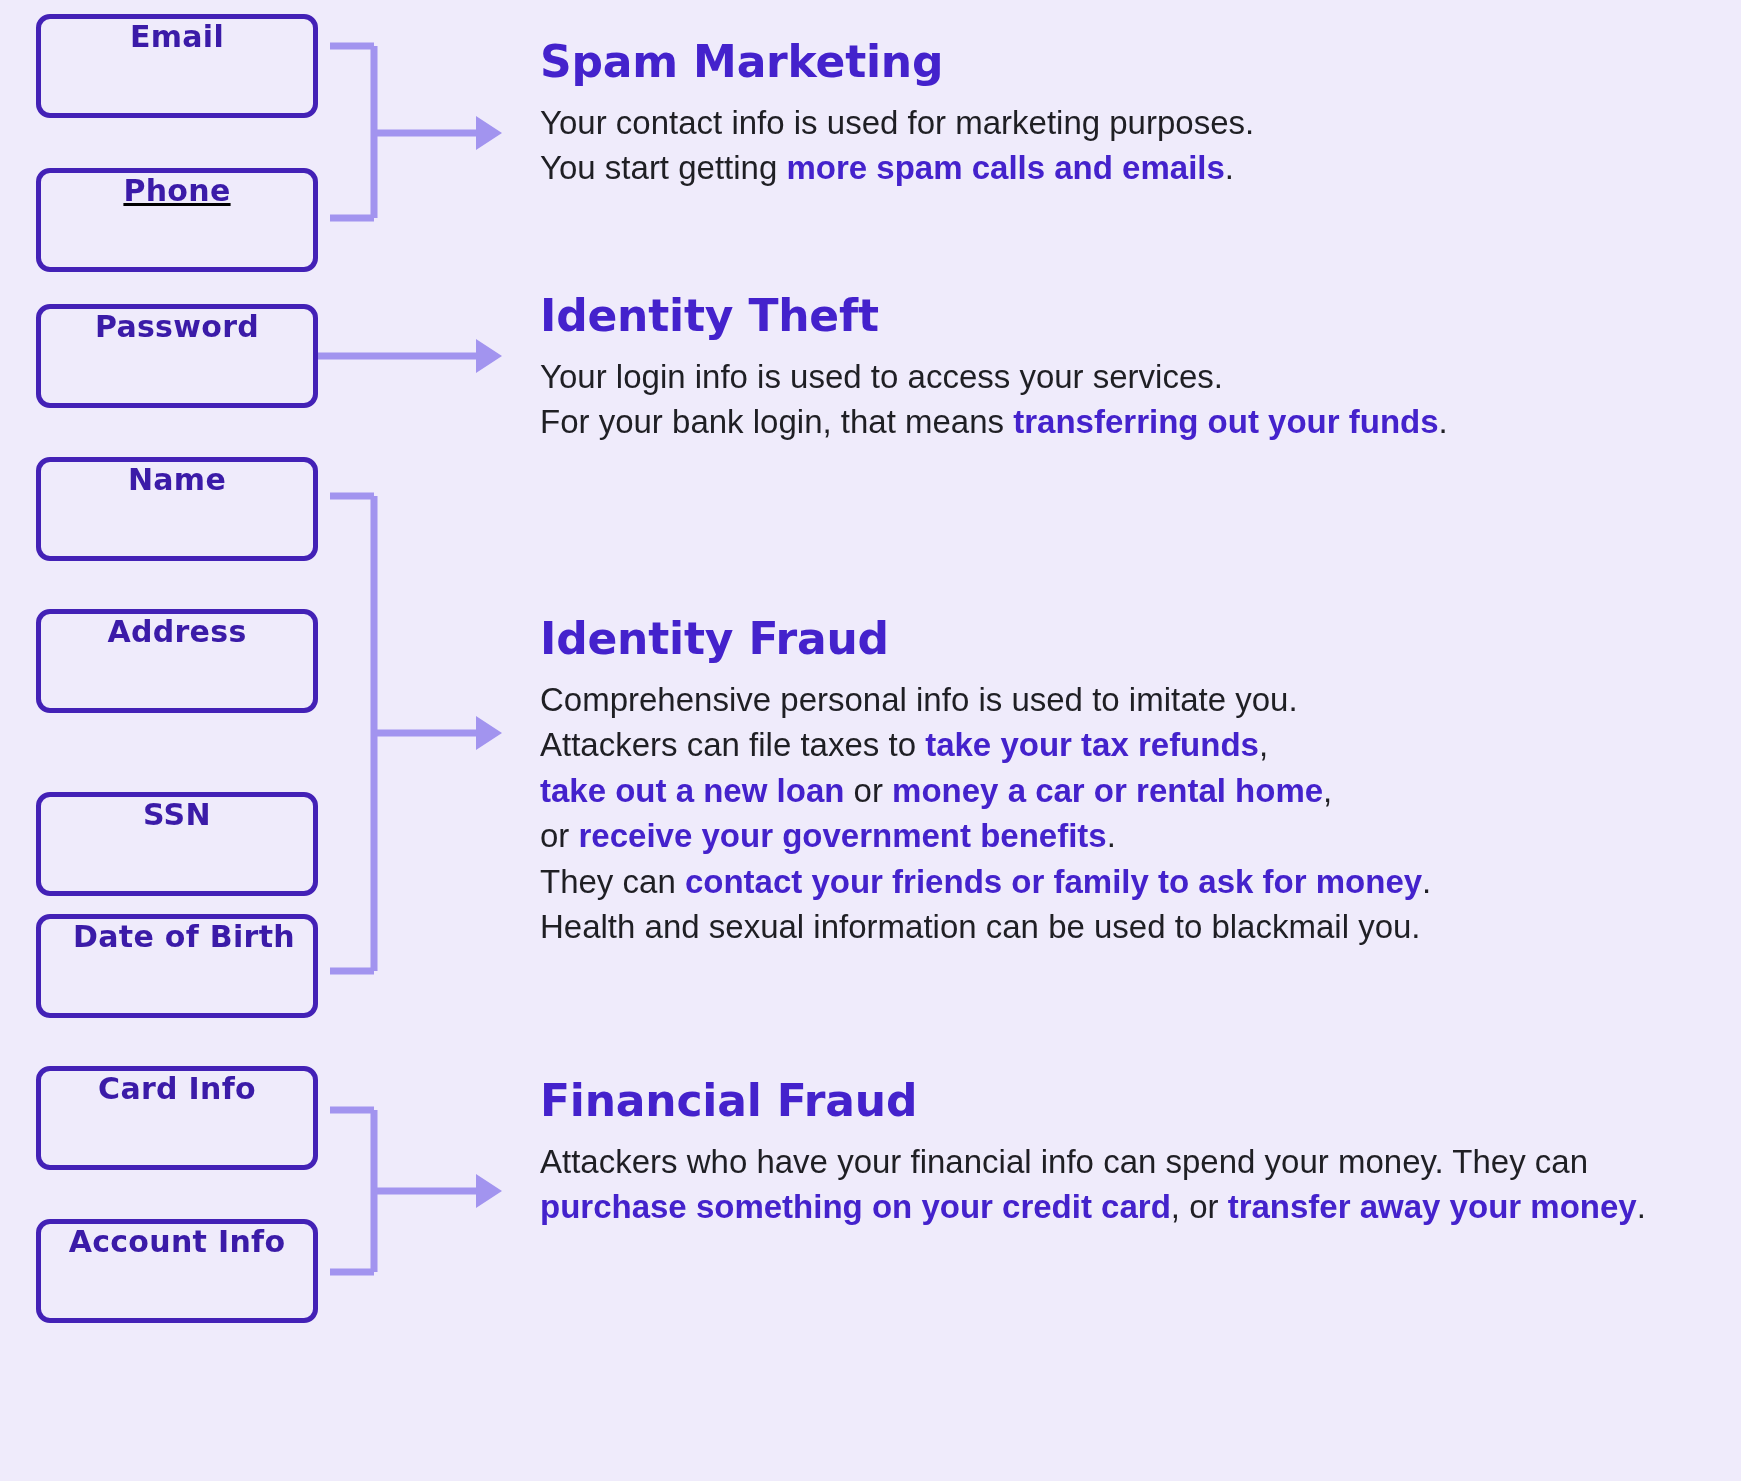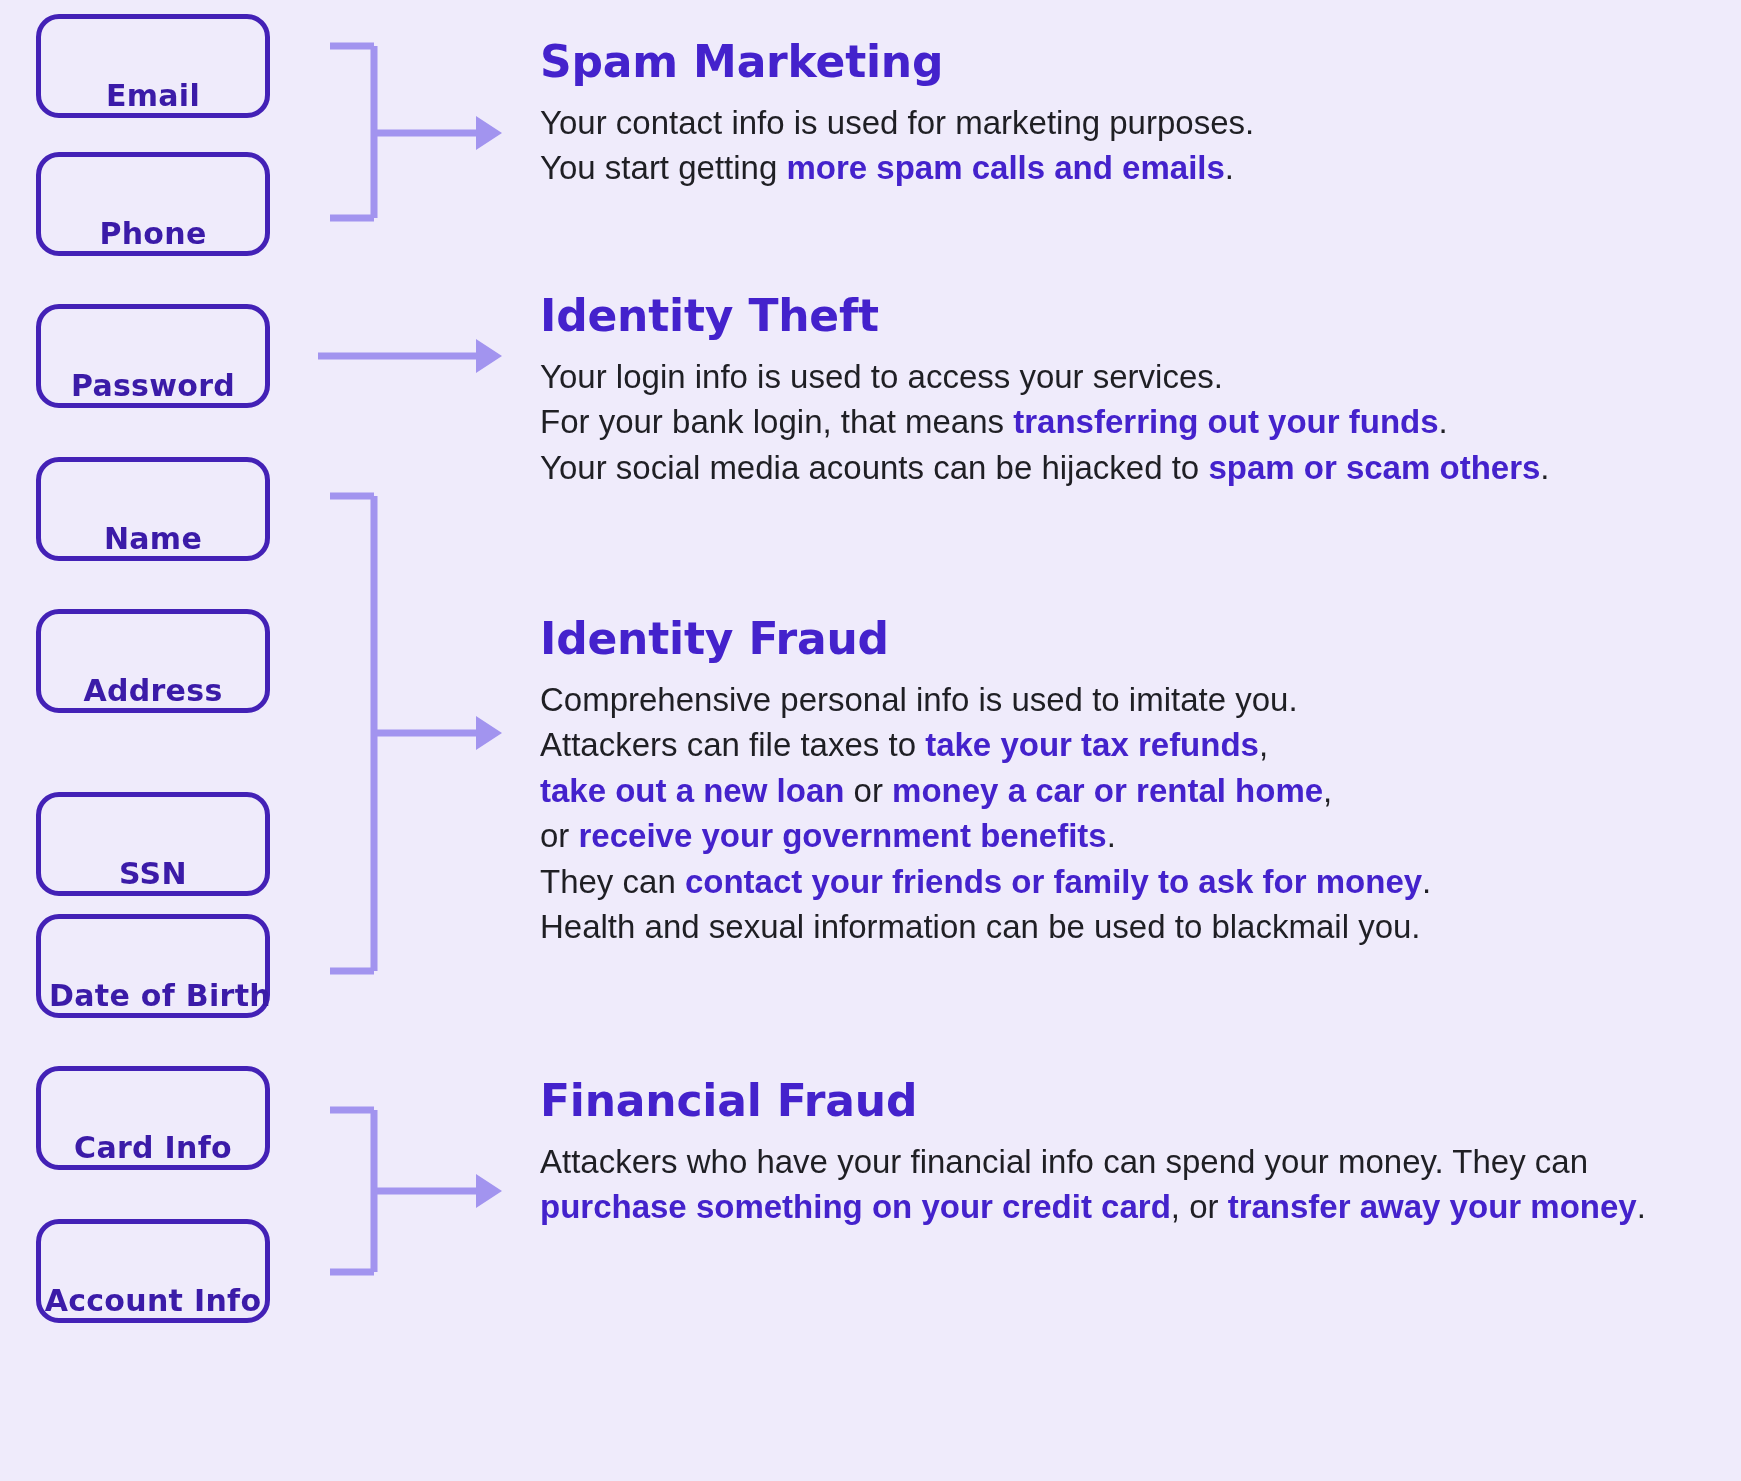--- a/index.html
+++ b/index.html
@@ -18,28 +18,28 @@
   #canvas {
     position: relative;
     width: 1741px;
     height: 1481px;
   }
 
   
   .chip {
     position: absolute;
     left: 36px;
-    width: 234px;
+    width: 282px;
     height: 104px;
     box-sizing: border-box;
     border: 5px solid #4321B6;
-    border-radius: 23px;
+    border-radius: 14px;
     background: transparent;
     display: flex;
-    align-items: flex-end;
+    align-items: flex-start;
     justify-content: center;
   }
   .chip-label {
     font-family: "DejaVu Sans", sans-serif;
     font-weight: bold;
     font-size: 30px;
     letter-spacing: 0.3px;
     color: #3B1BA8;
     white-space: nowrap;
   }
@@ -83,21 +83,21 @@
 </style>
 </head>
 <body>
 
 <div id="canvas">
 
   <div id="chips">
       <div class="chip" style="top: 14px;">
         <span class="chip-label">Email</span>
       </div>
-      <div class="chip" style="top: 152px;">
+      <div class="chip" style="top: 168px; text-decoration: underline;">
         <span class="chip-label">Phone</span>
       </div>
       <div class="chip" style="top: 304px;">
         <span class="chip-label">Password</span>
       </div>
       <div class="chip" style="top: 457px;">
         <span class="chip-label">Name</span>
       </div>
       <div class="chip" style="top: 609px;">
         <span class="chip-label">Address</span>
@@ -142,21 +142,20 @@
         <div class="sec-body">
           <span class="sec-line"><span>Your contact info is used for marketing purposes.</span></span>
           <span class="sec-line"><span>You start getting </span><span class="hl">more spam calls and emails</span><span>.</span></span>
         </div>
       </div>
       <div class="section" style="top: 292px;">
         <h2 class="sec-title">Identity Theft</h2>
         <div class="sec-body">
           <span class="sec-line"><span>Your login info is used to access your services.</span></span>
           <span class="sec-line"><span>For your bank login, that means </span><span class="hl">transferring out your funds</span><span>.</span></span>
-          <span class="sec-line"><span>Your social media acounts can be hijacked to </span><span class="hl">spam or scam others</span><span>.</span></span>
         </div>
       </div>
       <div class="section" style="top: 615px;">
         <h2 class="sec-title">Identity Fraud</h2>
         <div class="sec-body">
           <span class="sec-line"><span>Comprehensive personal info is used to imitate you.</span></span>
           <span class="sec-line"><span>Attackers can file taxes to </span><span class="hl">take your tax refunds</span><span>,</span></span>
           <span class="sec-line"><span class="hl">take out a new loan</span><span> or </span><span class="hl">money a car or rental home</span><span>,</span></span>
           <span class="sec-line"><span>or </span><span class="hl">receive your government benefits</span><span>.</span></span>
           <span class="sec-line"><span>They can </span><span class="hl">contact your friends or family to ask for money</span><span>.</span></span>

